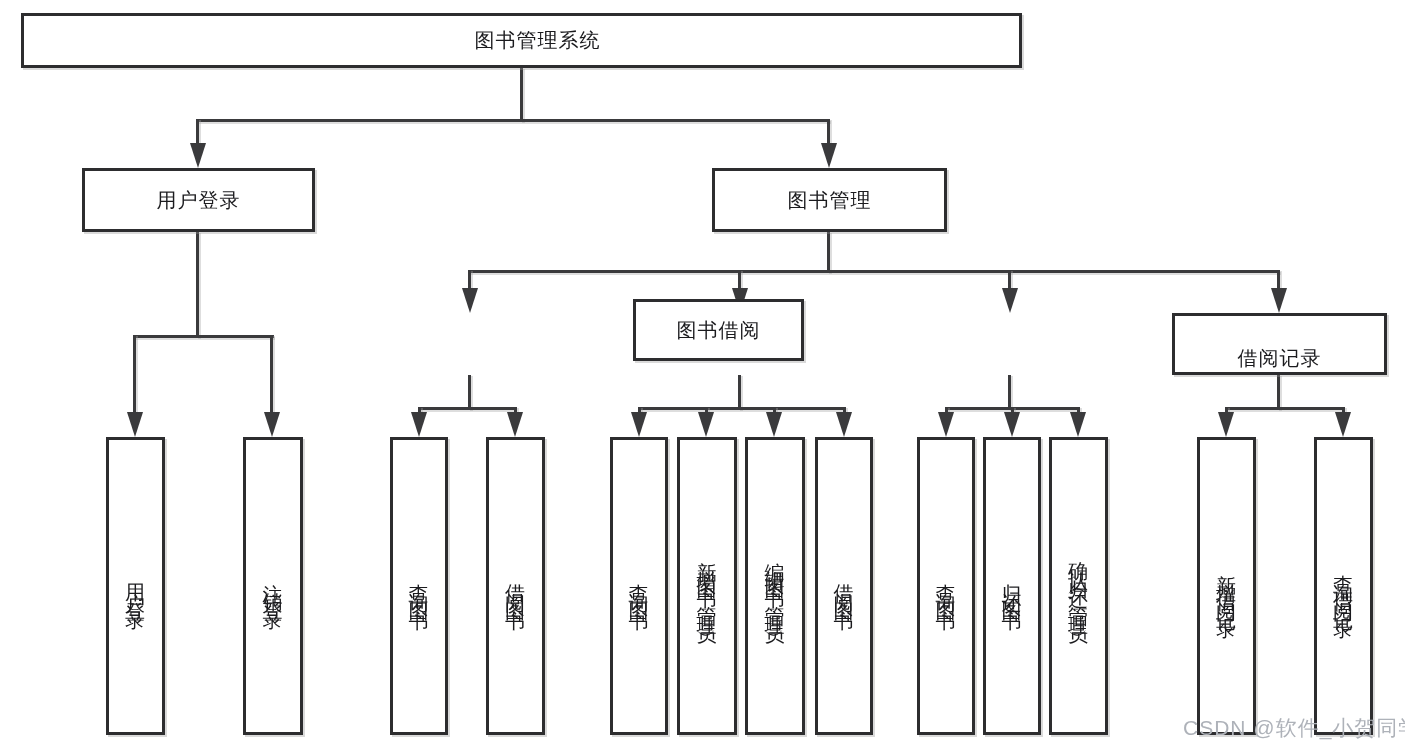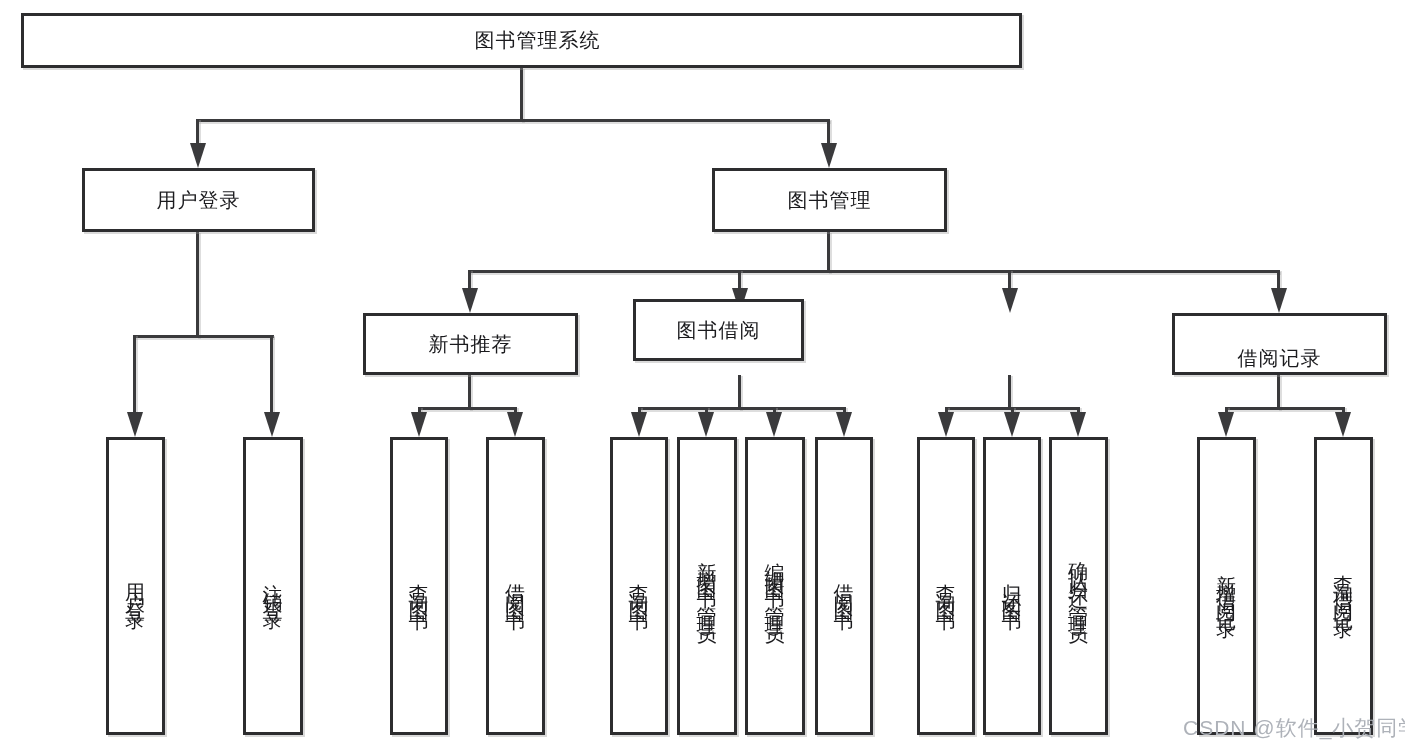--- a/index.html
+++ b/index.html
@@ -125,23 +125,20 @@
     <span>图书管理系统</span>
   </div>
 
   <div class="box h" style="left:82px;top:168px;width:233px;height:64px;">
     <span>用户登录</span>
   </div>
   <div class="box h" style="left:712px;top:168px;width:235px;height:64px;">
     <span>图书管理</span>
   </div>
 
-  <div class="box h" style="left:363px;top:313px;width:215px;height:62px;">
-    <span>新书推荐</span>
-  </div>
   <div class="box h" style="left:633px;top:299px;width:171px;height:62px;">
     <span>图书借阅</span>
   </div>
   <div class="box h" style="left:1172px;top:313px;width:215px;height:62px;align-items:flex-end;">
     <span>借阅记录</span>
   </div>
 
   <div class="box v" style="left:106px;top:437px;width:59px;height:298px;">
     <span>用户登录</span>
   </div>

